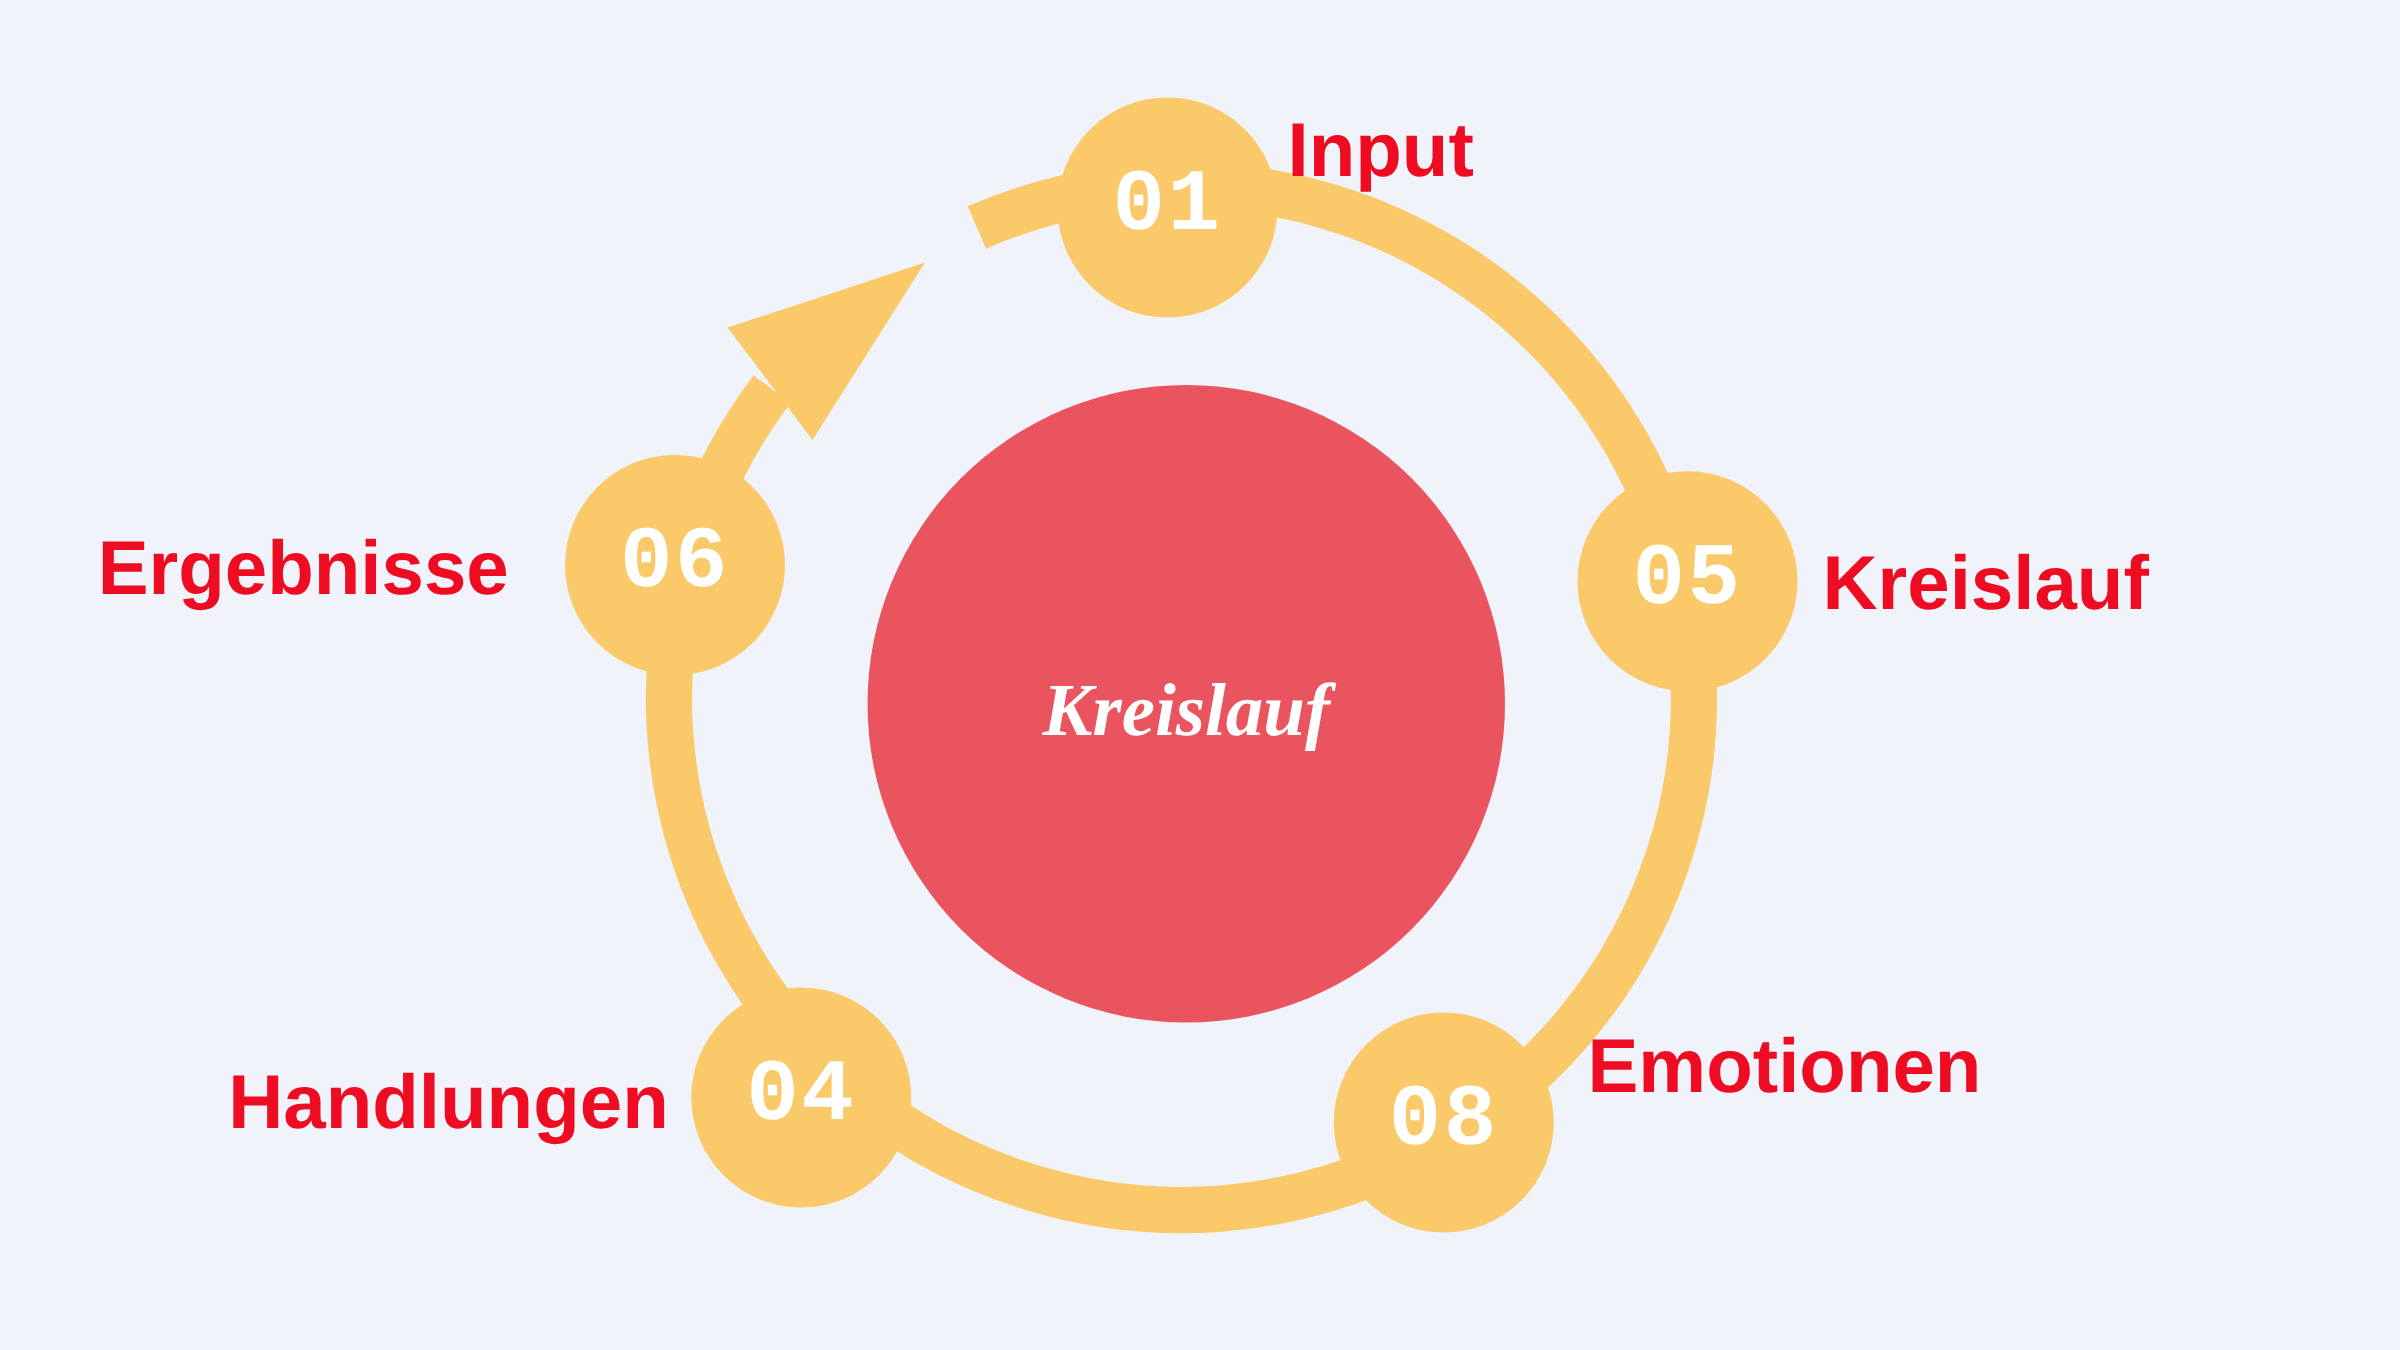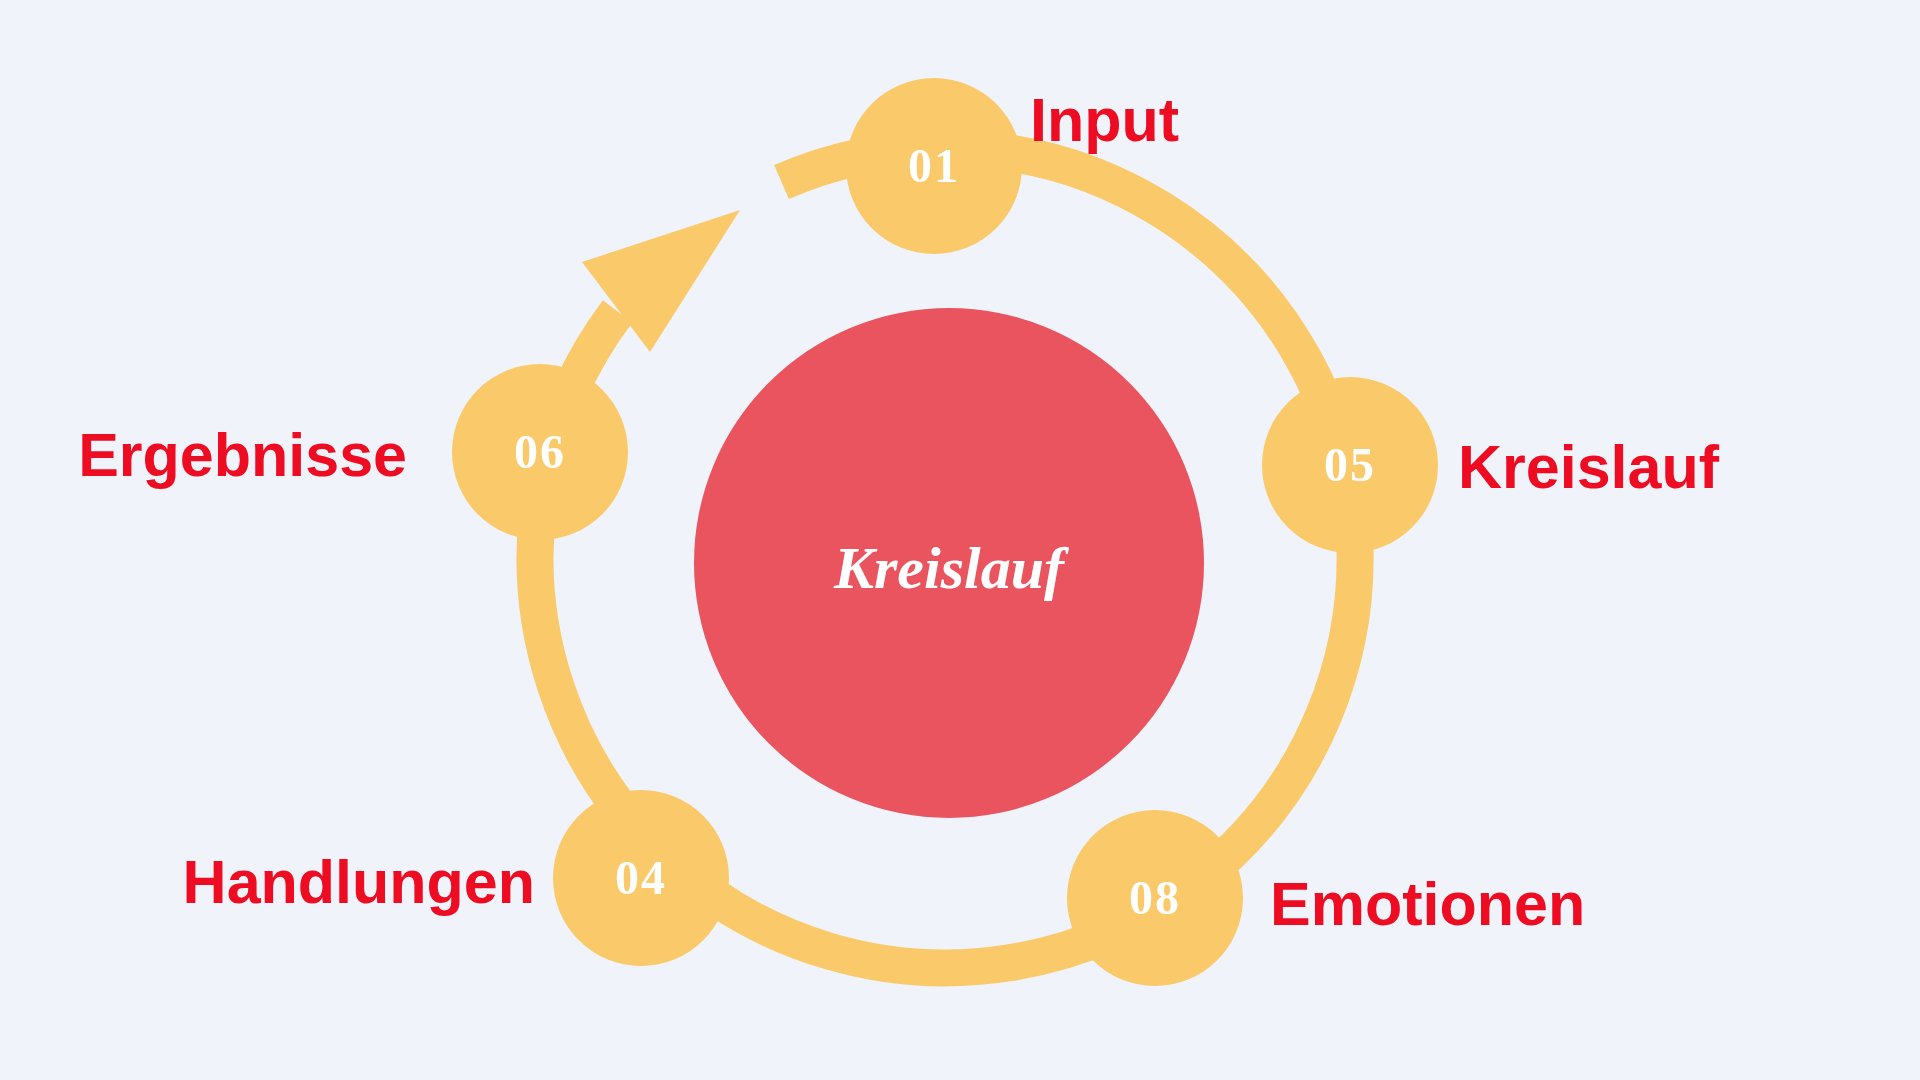--- a/index.html
+++ b/index.html
@@ -10,22 +10,22 @@
   html,body{width:1920px;height:1080px;overflow:hidden;}
   body{background:var(--bg);font-family:"Liberation Sans",sans-serif;}
   .stage{position:relative;width:1920px;height:1080px;background:var(--bg);}
   .stage svg{position:absolute;left:0;top:0;width:1920px;height:1080px;}
   .ring{fill:none;stroke:var(--ring);stroke-width:37;}
   .arrowhead{fill:var(--ring);}
   .node-circle{fill:var(--ring);}
   .center-circle{fill:var(--center);}
   .num{
     position:absolute;transform:translate(-50%,-50%);
-    font-family:Liberation Serif, serif;font-weight:bold;
-    font-size:48px;line-height:1;color:var(--number);letter-spacing:2px;
+    font-family:Liberation Mono, monospace;font-weight:bold;
+    font-size:70px;line-height:1;color:var(--number);letter-spacing:2px;
     white-space:nowrap;
   }
   .center-title{
     position:absolute;left:949px;top:568px;transform:translate(-50%,-50%);
     font-family:Liberation Serif, serif;font-weight:bold;font-style:italic;
     font-size:60px;line-height:1;color:var(--title);white-space:nowrap;
   }
   .label{
     position:absolute;transform:translateY(-50%);
     font-size:61px;line-height:1;color:var(--label);white-space:nowrap;font-weight:bold;
@@ -55,17 +55,17 @@
   <div class="center-title">Kreislauf</div>
 
   <div class="num" style="left:934px;top:166px">01</div>
   <div class="num" style="left:1350px;top:465px">05</div>
   <div class="num" style="left:1155px;top:898px">08</div>
   <div class="num" style="left:641px;top:878px">04</div>
   <div class="num" style="left:540px;top:452px">06</div>
 
   <div class="label" style="left:1030px;top:120px">Input</div>
   <div class="label" style="left:1458px;top:467px">Kreislauf</div>
-  <div class="label" style="left:1270px;top:904px">Emotionen</div>
+  <div class="label" style="left:1270px;top:853px">Emotionen</div>
   <div class="label anchor-right" style="right:1385px;top:882px">Handlungen</div>
   <div class="label anchor-right" style="right:1513px;top:455px">Ergebnisse</div>
 
 </div>
 
 </body></html>

